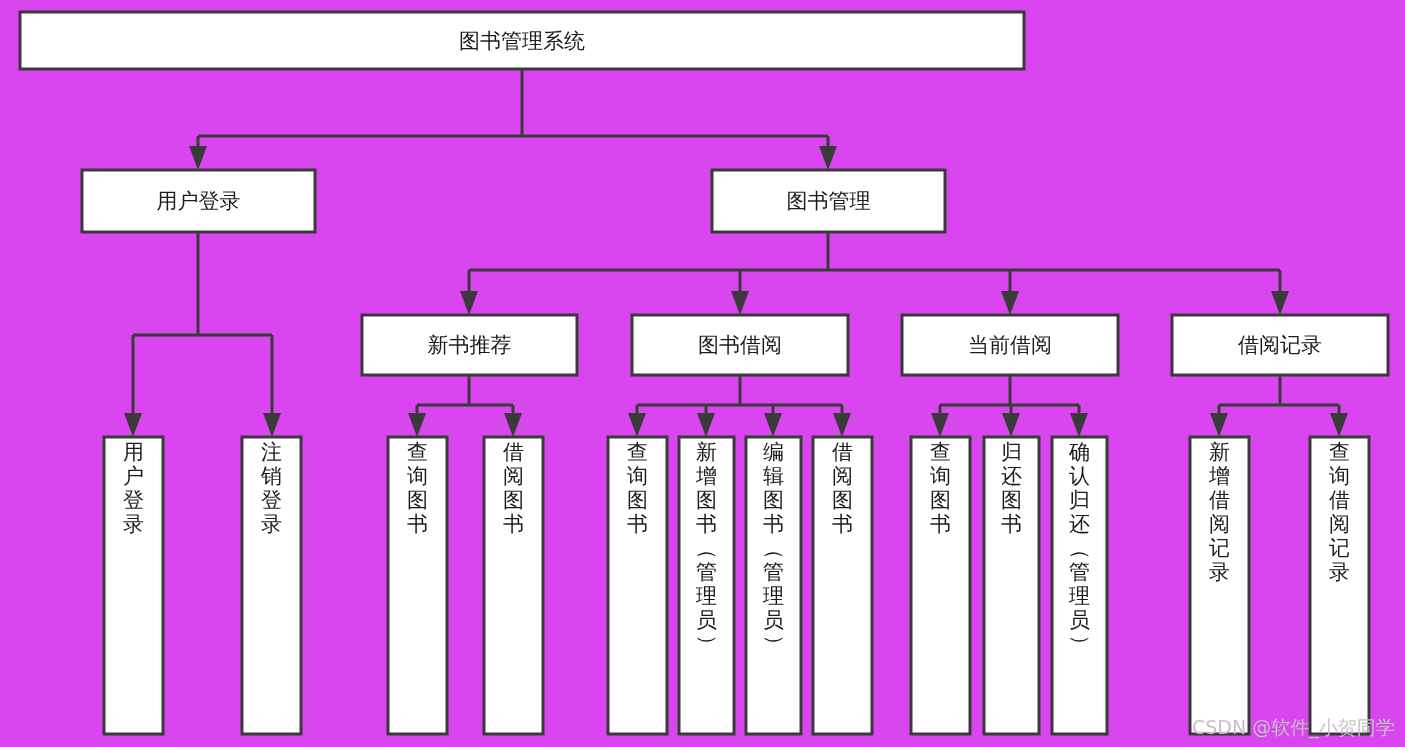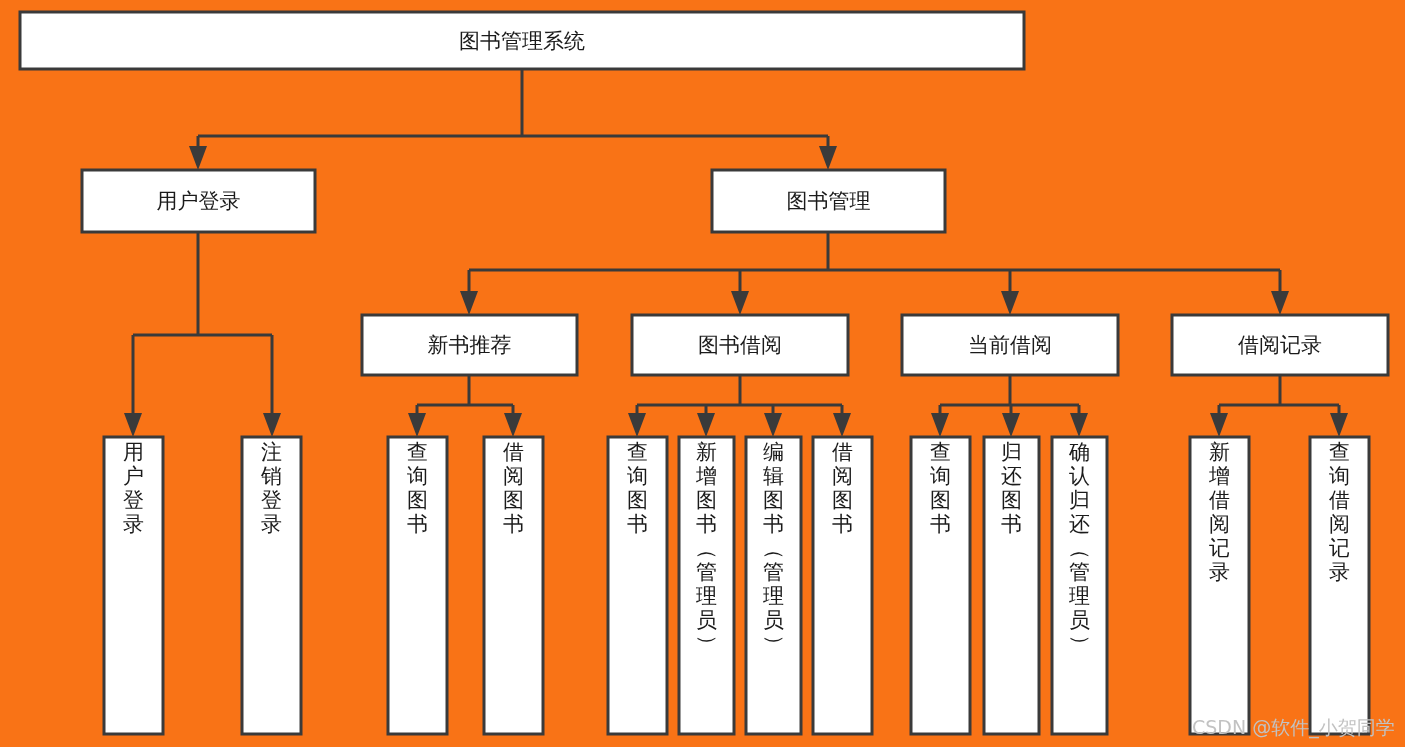--- a/index.html
+++ b/index.html
@@ -11,21 +11,21 @@
   body {
     width: 1405px;
     height: 747px;
     font-family: "DejaVu Sans", "Liberation Sans", sans-serif;
     overflow: hidden;
   }
   #diagram-root {
     position: relative;
     width: 1405px;
     height: 747px;
-    background: #f97316;
+    background: #d946ef;
     text-decoration: underline;
   }
   svg#flowchart {
     display: block;
     width: 1405px;
     height: 747px;
   }
   .node-box {
     fill: #ffffff;
     stroke: #3a3a3a;

